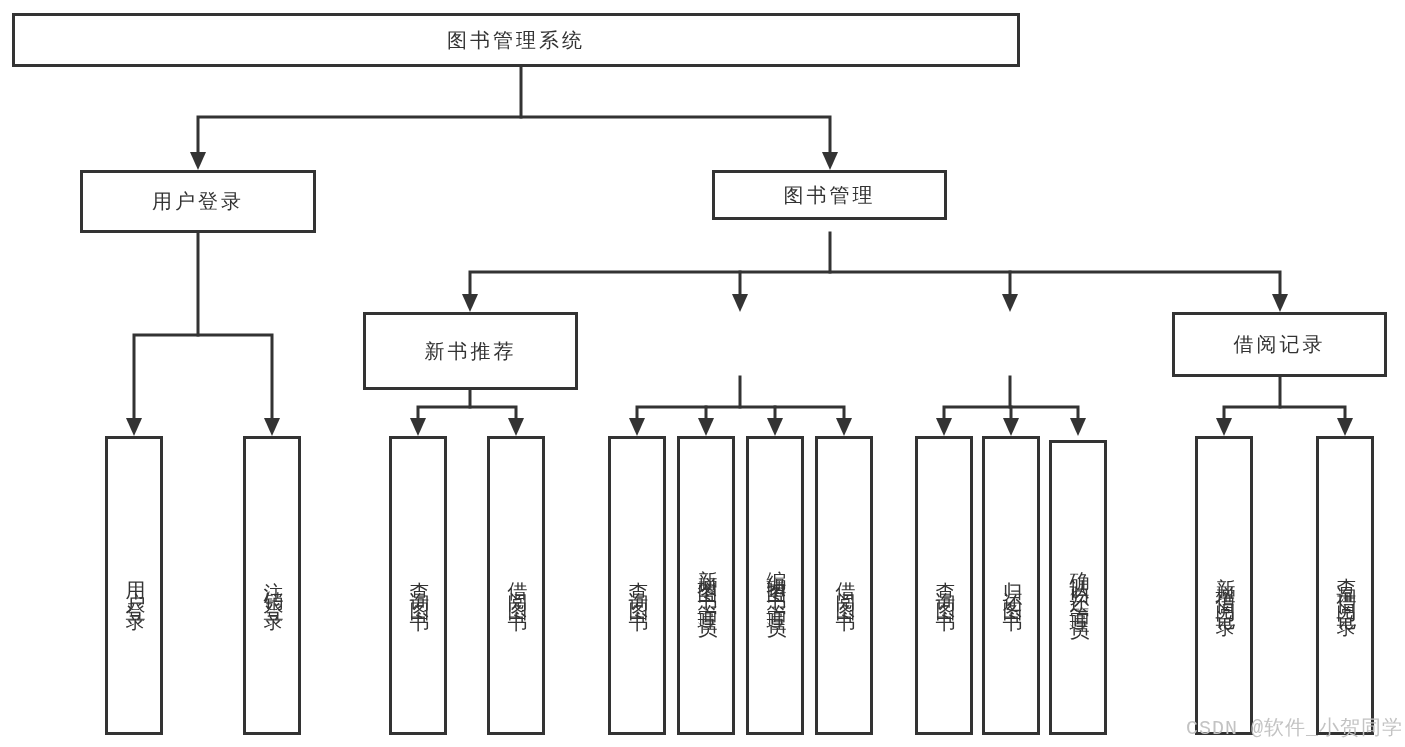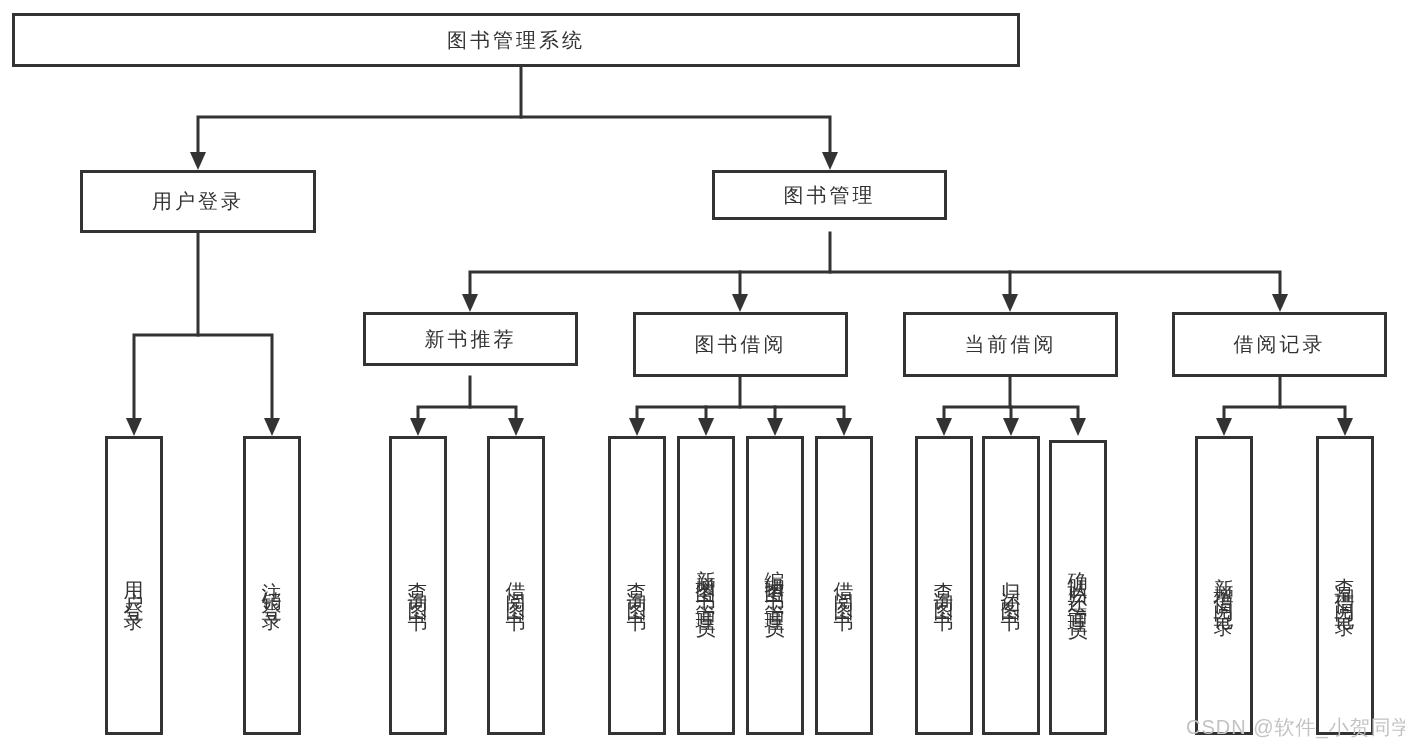--- a/index.html
+++ b/index.html
@@ -1,18 +1,18 @@
 <!DOCTYPE html>
 <html><head>
 <meta charset="utf-8">
 <style>
   html,body{margin:0;padding:0;background:#ffffff;}
   .canvas{
     position:relative;width:1405px;height:747px;background:#ffffff;
-    font-family:Liberation Sans, sans-serif;color:#333333;overflow:hidden;
+    font-family:Liberation Mono, monospace;color:#333333;overflow:hidden;
   }
   .connector-layer{position:absolute;left:0;top:0;width:1405px;height:747px;}
   .box{
     position:absolute;box-sizing:border-box;background:#ffffff;border:3px solid #333333;
     display:flex;align-items:center;justify-content:center;
     font-size:20px;letter-spacing:3px;color:#333333;white-space:nowrap;
     z-index:1;
   }
   .leaf{
     writing-mode:vertical-rl;text-orientation:mixed;
@@ -76,23 +76,21 @@
     <path class="ln" d="M1224 418 V407 H1345 V418"></path>
     <polygon class="ah" points="1216,418 1232,418 1224,436"></polygon>
     <polygon class="ah" points="1337,418 1353,418 1345,436"></polygon>
   </svg>
 
   <div class="box" style="left:12px;top:13px;width:1008px;height:54px;">图书管理系统</div>
 
   <div class="box" style="left:80px;top:170px;width:236px;height:63px;">用户登录</div>
   <div class="box" style="left:712px;top:170px;width:235px;height:50px;">图书管理</div>
 
-  <div class="box" style="left:363px;top:312px;width:215px;height:54px;">新书推荐</div>
-  <div class="box" style="left:633px;top:312px;width:215px;height:65px;">图书借阅</div>
-  <div class="box" style="left:903px;top:312px;width:215px;height:65px;">当前借阅</div>
+  <div class="box" style="left:363px;top:312px;width:215px;height:78px;">新书推荐</div>
   <div class="box" style="left:1172px;top:312px;width:215px;height:65px;">借阅记录</div>
 
   <div class="box leaf" style="left:105px;top:436px;width:58px;height:299px;">用户登录</div>
   <div class="box leaf" style="left:243px;top:436px;width:58px;height:299px;">注销登录</div>
 
   <div class="box leaf" style="left:389px;top:436px;width:58px;height:299px;">查询图书</div>
   <div class="box leaf" style="left:487px;top:436px;width:58px;height:299px;">借阅图书</div>
 
   <div class="box leaf" style="left:608px;top:436px;width:58px;height:299px;">查询图书</div>
   <div class="box leaf" style="left:677px;top:436px;width:58px;height:299px;letter-spacing:7px;">新增图书（管理员）</div>

